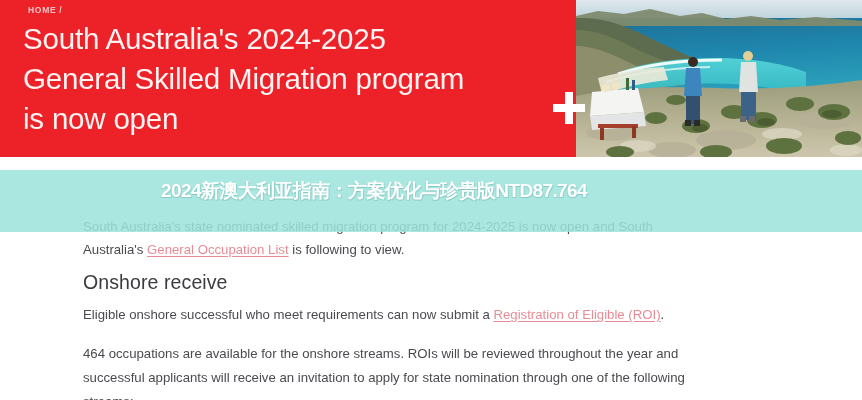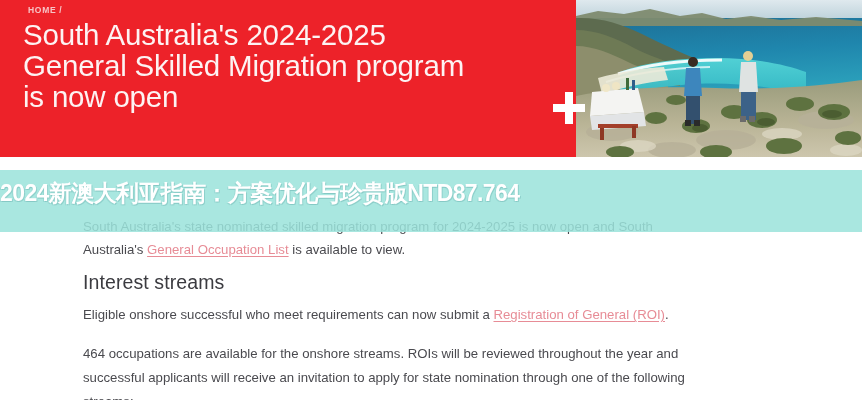--- a/index.html
+++ b/index.html
@@ -42,21 +42,21 @@
     color: #f7c3c5;
     z-index: 4;
   }
   .hero-title {
     position: absolute;
     left: 23px;
     top: 19px;
     width: 520px;
     color: #fdf3f3;
     font-size: 29.5px;
-    line-height: 31px;
+    line-height: 40px;
     font-weight: 300;
     letter-spacing: -0.2px;
     z-index: 4;
     white-space: pre-line;
   }
 
   
   .hero-plus {
     position: absolute;
     left: 553px;
@@ -142,23 +142,24 @@
     width: 862px;
     height: 62px;
     background: rgba(155, 227, 219, 0.86);
     z-index: 20;
   }
   .teal-text {
     position: absolute;
     left: 0;
     top: 178px;
     width: 748px;
+    text-align: center;
     z-index: 21;
     color: #ffffff;
-    font-size: 23px;
+    font-size: 19px;
     font-weight: bold;
     letter-spacing: -0.6px;
     text-shadow:
        1px 1px 0 rgba(120,190,185,.55),
       -1px 1px 0 rgba(120,190,185,.35);
     white-space: nowrap;
   }
 </style>
 </head>
 <body>
@@ -276,23 +277,23 @@
 
   <div class="hero-title">South Australia's 2024-2025
 General Skilled Migration program
 is now open</div>
 
   <div class="hero-plus"></div>
 </div>
 
 <div class="article">
 
-  <p class="para p-lead"><span>South Australia's state nominated skilled migration program for 2024-2025 is now open and South Australia's </span><a class="lnk" href="#">General Occupation List</a><span> is available to view.</span></p>
-
-  <h2 class="section-head">Interest streams</h2>
-
-  <p class="para p-sub"><span>Eligible onshore successful who meet requirements can now submit a </span><a class="lnk" href="#">Registration of General (ROI)</a><span>.</span></p>
+  <p class="para p-lead"><span>South Australia's state nominated skilled migration program for 2024-2025 is now open and South Australia's </span><a class="lnk" href="#">General Occupation List</a><span> is following to view.</span></p>
+
+  <h2 class="section-head">Onshore receive</h2>
+
+  <p class="para p-sub"><span>Eligible onshore successful who meet requirements can now submit a </span><a class="lnk" href="#">Registration of Eligible (ROI)</a><span>.</span></p>
 
   <p class="p-body">464 occupations are available for the onshore streams. ROIs will be reviewed throughout the year and successful applicants will receive an invitation to apply for state nomination through one of the following streams:</p>
 </div>
 
 <div class="teal-band"></div>
 <div class="teal-text">2024新澳大利亚指南：方案优化与珍贵版NTD87.764</div>
 
 </body></html>

